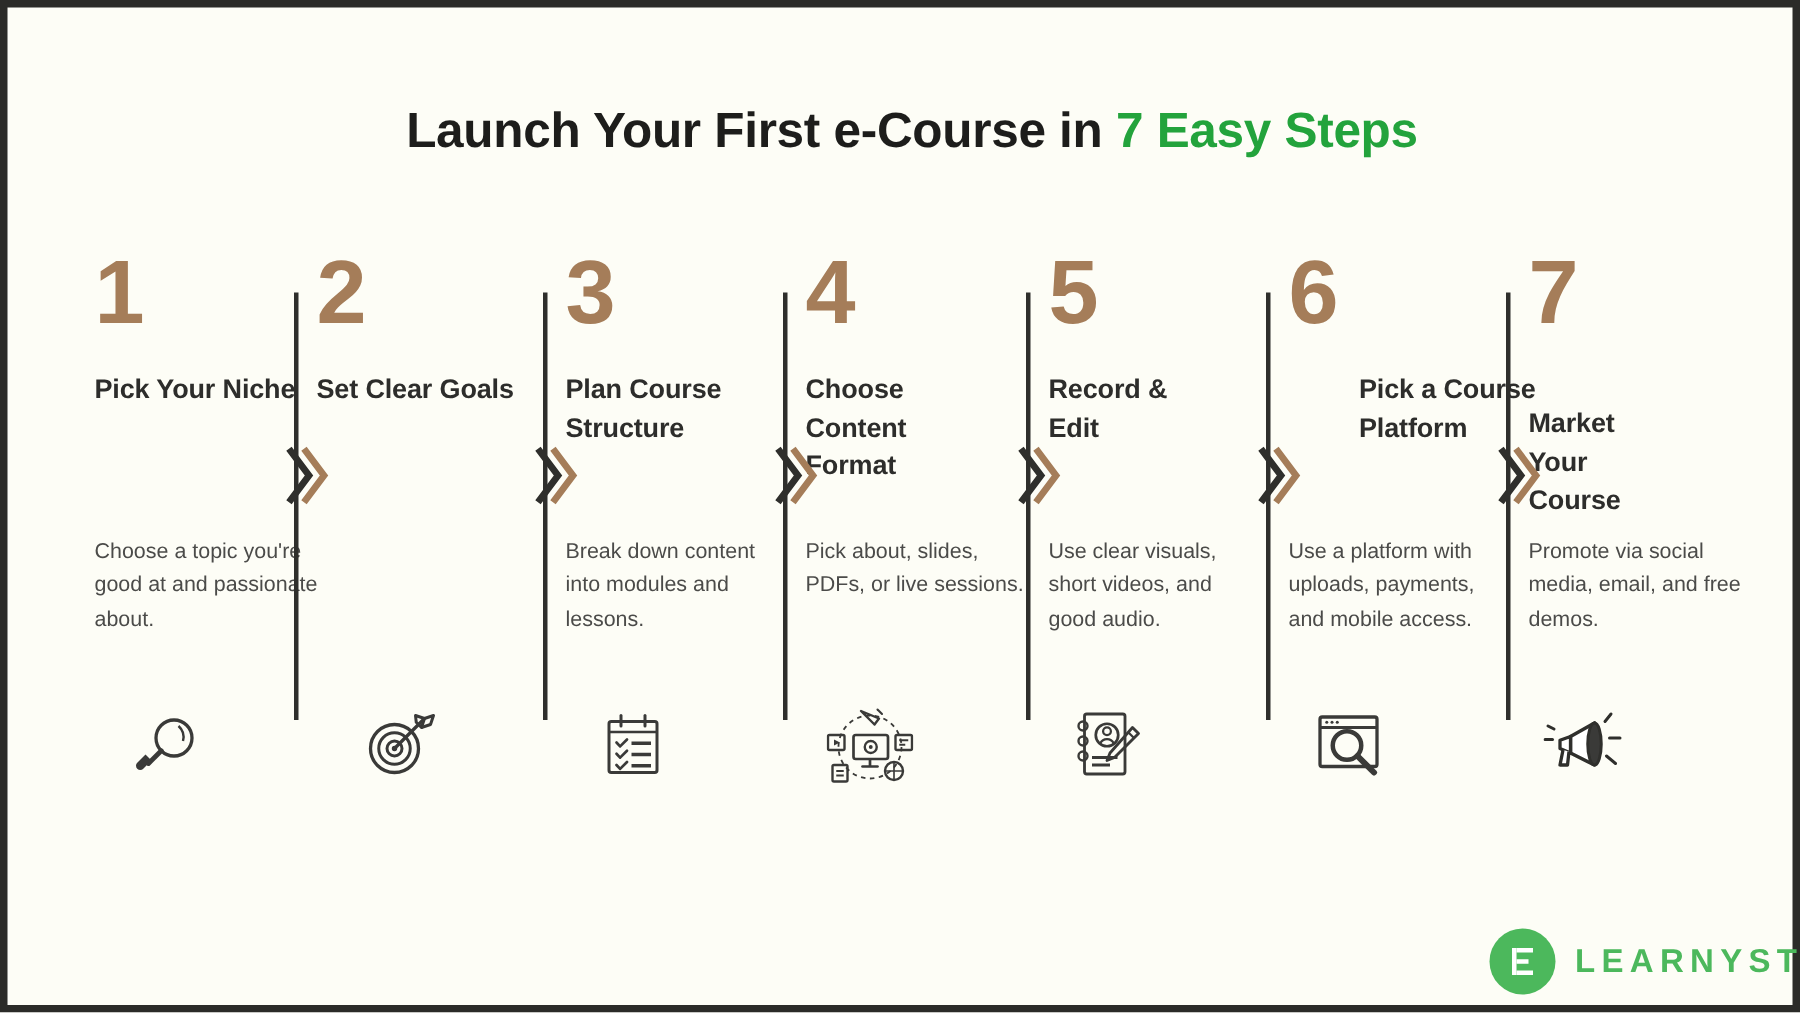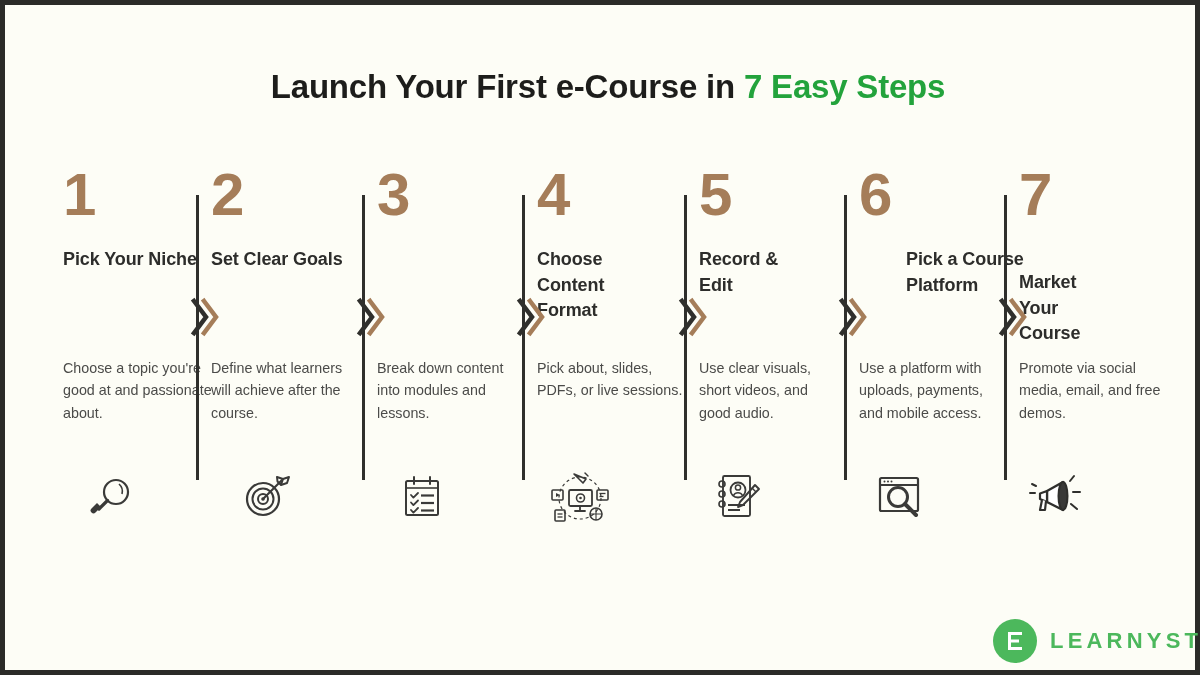--- a/index.html
+++ b/index.html
@@ -160,25 +160,25 @@
 
     <div class="step" style="left:10px;">
       <div class="step-num">1</div>
       <div class="step-head">Pick Your Niche</div>
       <div class="step-body">Choose a topic you're good at and passionate about.</div>
     </div>
 
     <div class="step" style="left:158px;">
       <div class="step-num">2</div>
       <div class="step-head">Set Clear Goals</div>
-      <div class="step-body">Define what learners will achieve after the course.</div>
     </div>
 
     <div class="step" style="left:324px;">
       <div class="step-num">3</div>
+      <div class="step-head" style="width:160px;">Plan Course Structure</div>
       <div class="step-body">Break down content into modules and lessons.</div>
     </div>
 
     <div class="step" style="left:484px;">
       <div class="step-num">4</div>
       <div class="step-head" style="width:88px;">Choose Content Format</div>
       <div class="step-body" style="width:152px;">Pick about, slides, PDFs, or live sessions.</div>
     </div>
 
     <div class="step" style="left:646px;">

